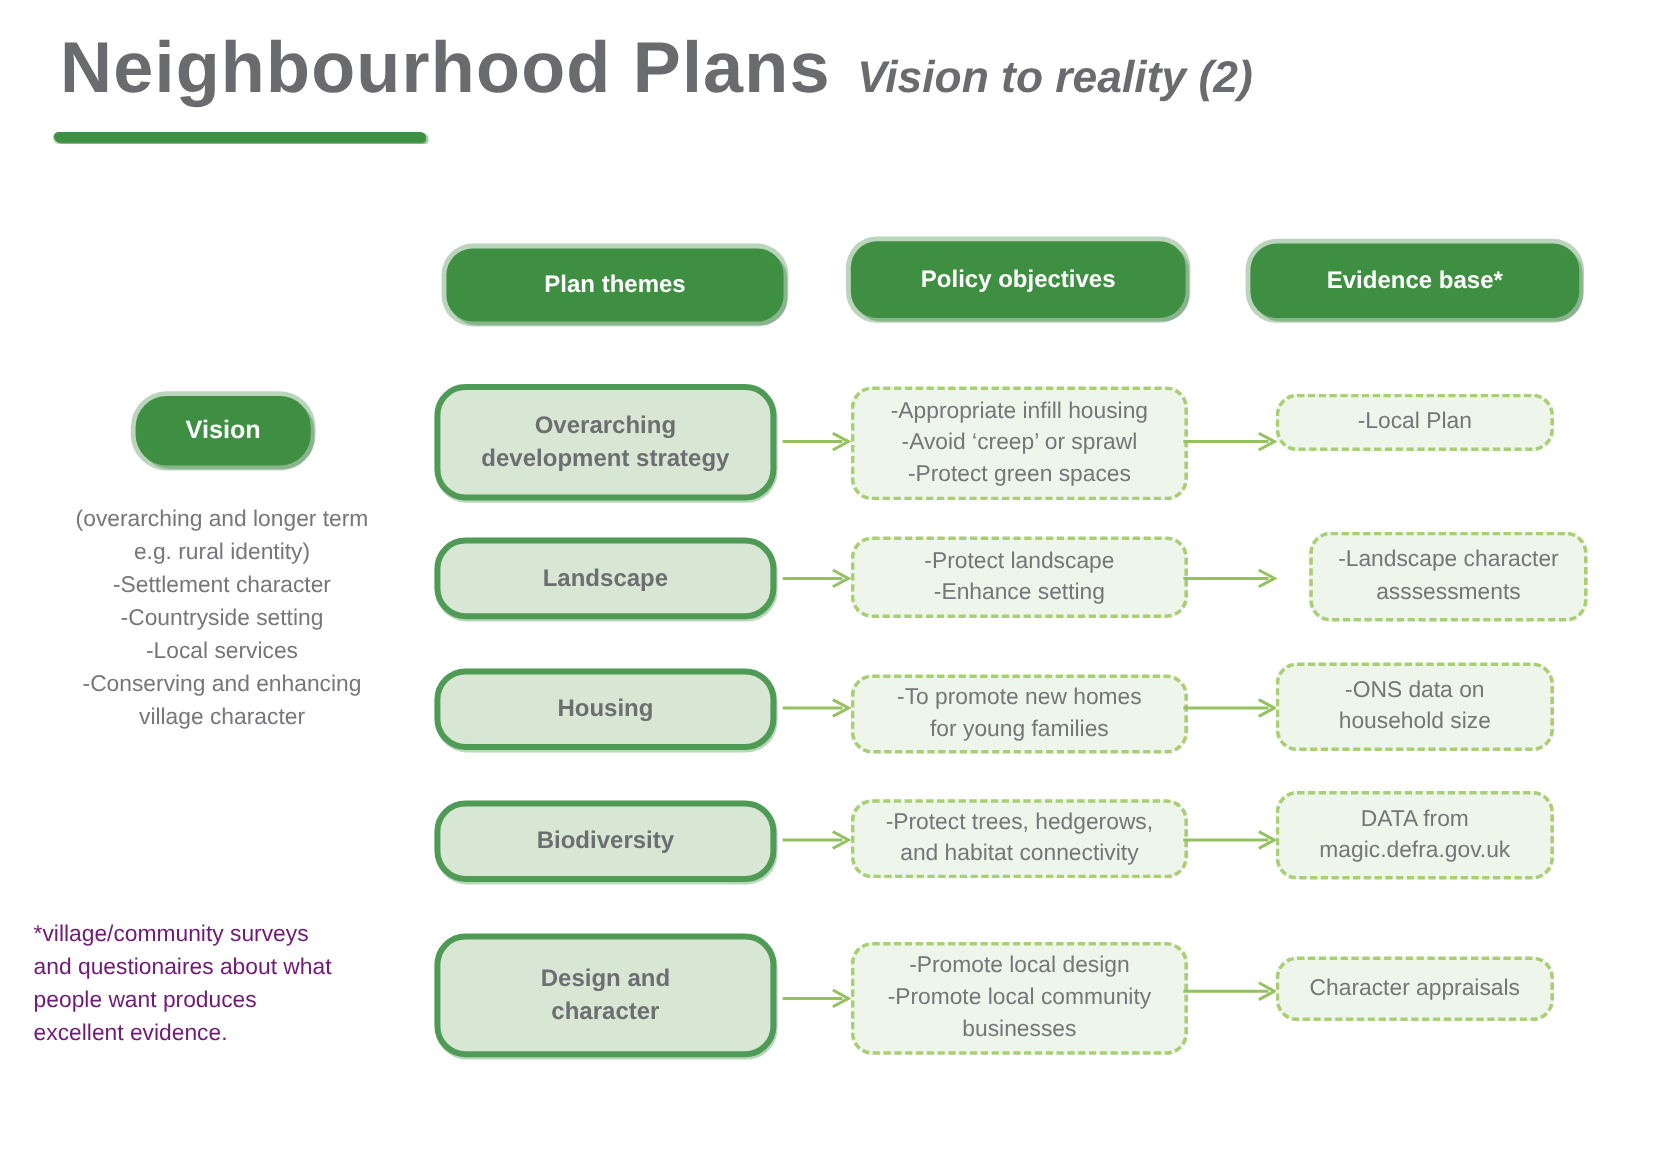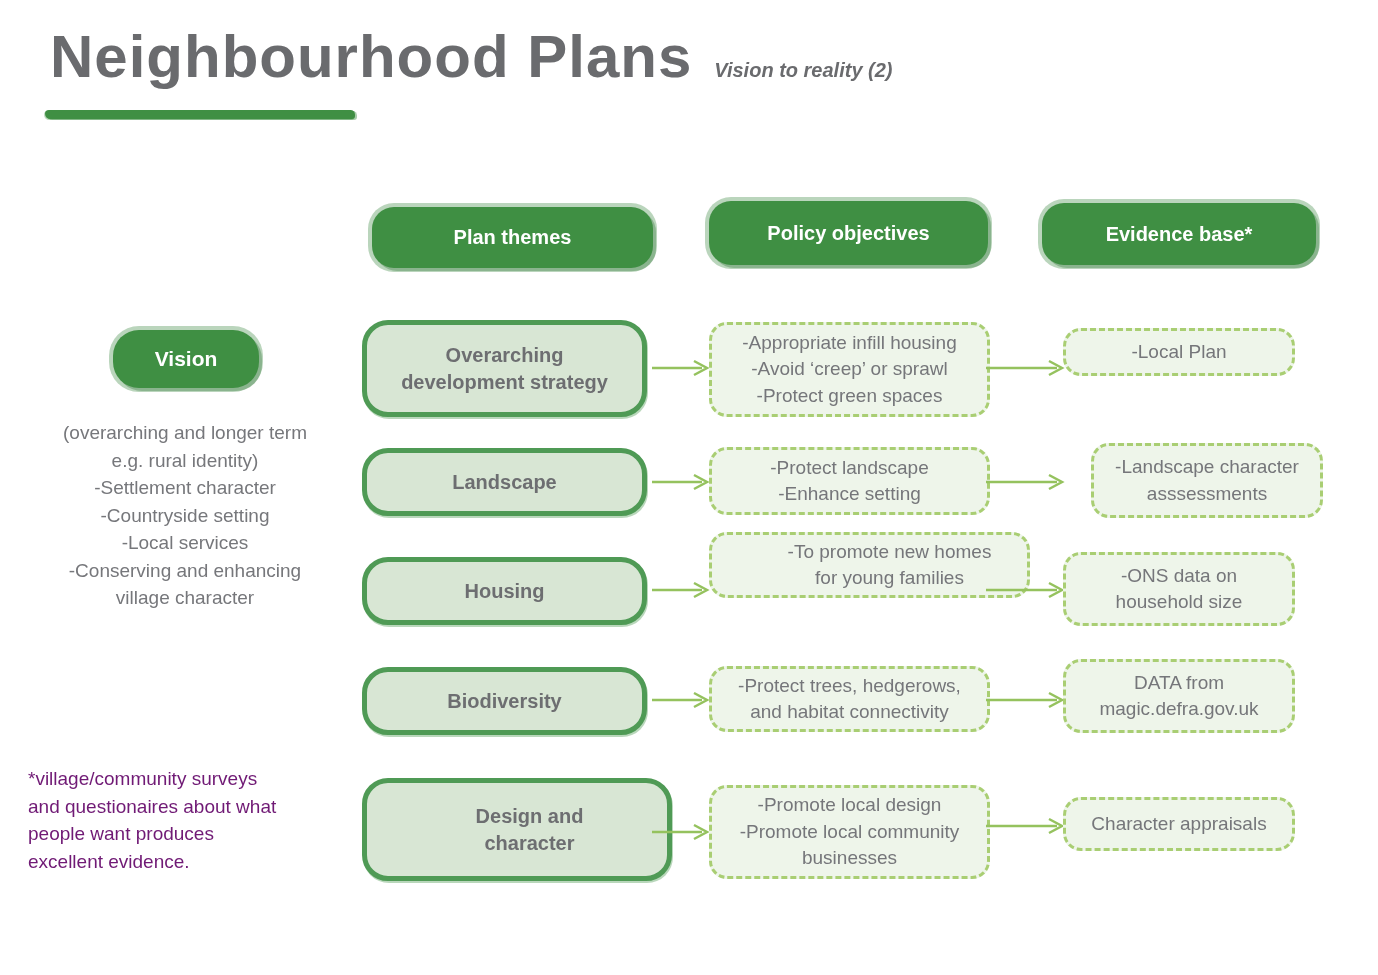--- a/index.html
+++ b/index.html
@@ -3,21 +3,21 @@
 <meta charset="utf-8">
 <style>
   html,body{margin:0;padding:0;background:#fff;}
   #slide{
     position:relative;width:1378px;height:975px;background:#ffffff;overflow:hidden;
     font-family:"Liberation Sans", sans-serif;color:#6d6e71;
   }
   
   .title-row{position:absolute;left:50px;top:22px;display:flex;align-items:baseline;gap:22px;}
   .main-title{font-size:60px;font-weight:bold;color:#6a6b6e;letter-spacing:1px;}
-  .sub-title{font-size:20px;font-weight:bold;font-style:italic;color:#6a6b6e;}
+  .sub-title{font-size:37px;font-weight:bold;font-style:italic;color:#6a6b6e;}
   .brush-underline{
     position:absolute;left:45px;top:110px;width:310px;height:9px;
     background:#3f8f43;border-radius:5px 6px 4px 7px;
     box-shadow:2px 1px 0 rgba(63,143,67,.45), -1px 1px 0 rgba(63,143,67,.35);
   }
   
   .pill{
     position:absolute;display:flex;align-items:center;justify-content:center;
     background:#3f8f43;color:#ffffff;font-weight:bold;text-align:center;
     border-radius:22px;
@@ -41,31 +41,31 @@
     position:absolute;left:362px;width:275px;
     background:#d8e6d4;border:5px solid #4f9a55;border-radius:26px;
     display:flex;align-items:center;justify-content:center;text-align:center;
     font-weight:bold;font-size:20px;color:#6d6e71;white-space:pre-line;line-height:27px;
     box-shadow:1px 2px 0 rgba(79,154,85,.4);
   }
   .theme-r1{top:320px;height:87px;}
   .theme-r2{top:448px;height:58px;}
   .theme-r3{top:557px;height:58px;}
   .theme-r4{top:667px;height:58px;}
-  .theme-r5{top:778px;height:93px;padding-left:25px;}
+  .theme-r5{top:778px;height:93px;}
   
   .dash-box{
     position:absolute;background:#eef5ea;border:3px dashed #a9ce73;border-radius:18px;
     display:flex;align-items:center;justify-content:center;text-align:center;
     font-size:19px;color:#75767a;white-space:pre-line;line-height:26.5px;
   }
   .obj-box{left:709px;width:275px;}
   .obj-r1{top:322px;height:89px;}
   .obj-r2{top:447px;height:62px;}
-  .obj-r3{top:532px;height:60px;padding-left:40px;}
+  .obj-r3{top:562px;height:60px;}
   .obj-r4{top:666px;height:60px;}
   .obj-r5{top:785px;height:88px;}
   .evi-box{left:1063px;width:226px;}
   .evi-r1{top:328px;height:42px;text-align:center;}
   .evi-r2{top:443px;height:69px;margin-left:28px;}
   .evi-r3{top:552px;height:68px;}
   .evi-r4{top:659px;height:68px;}
   .evi-r5{top:797px;height:48px;}
   
   .arrow{position:absolute;height:18px;}

